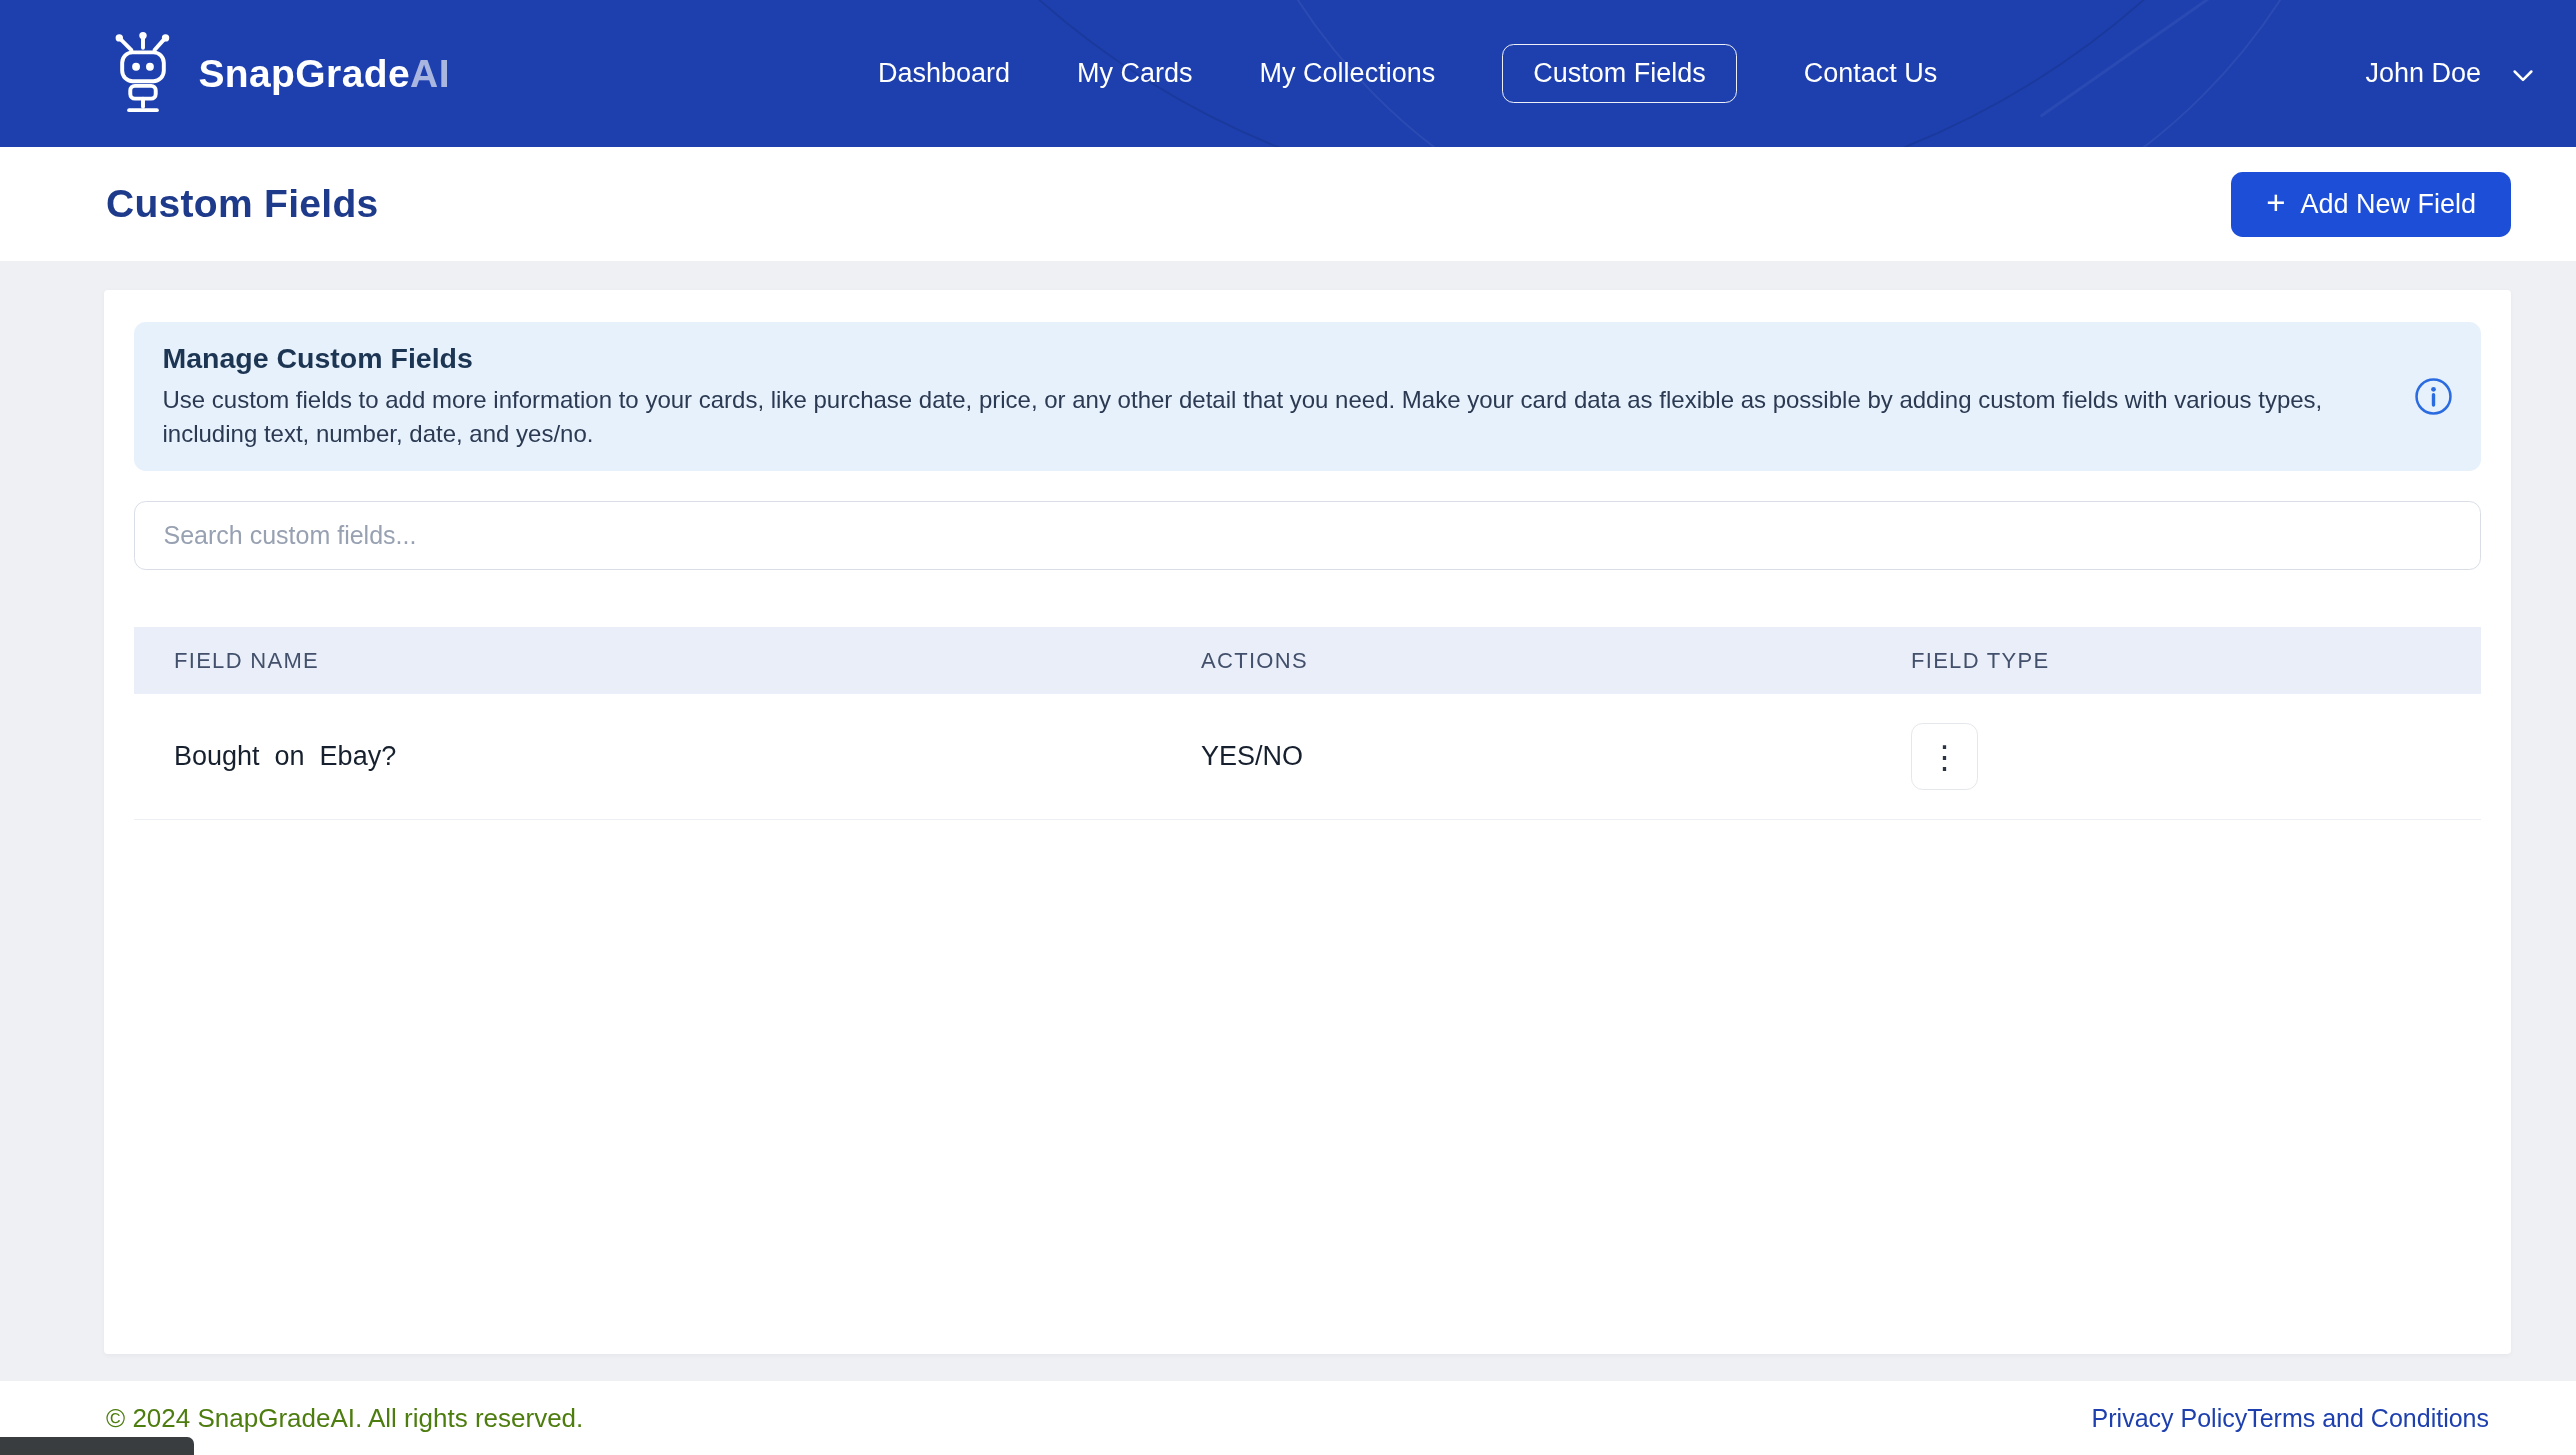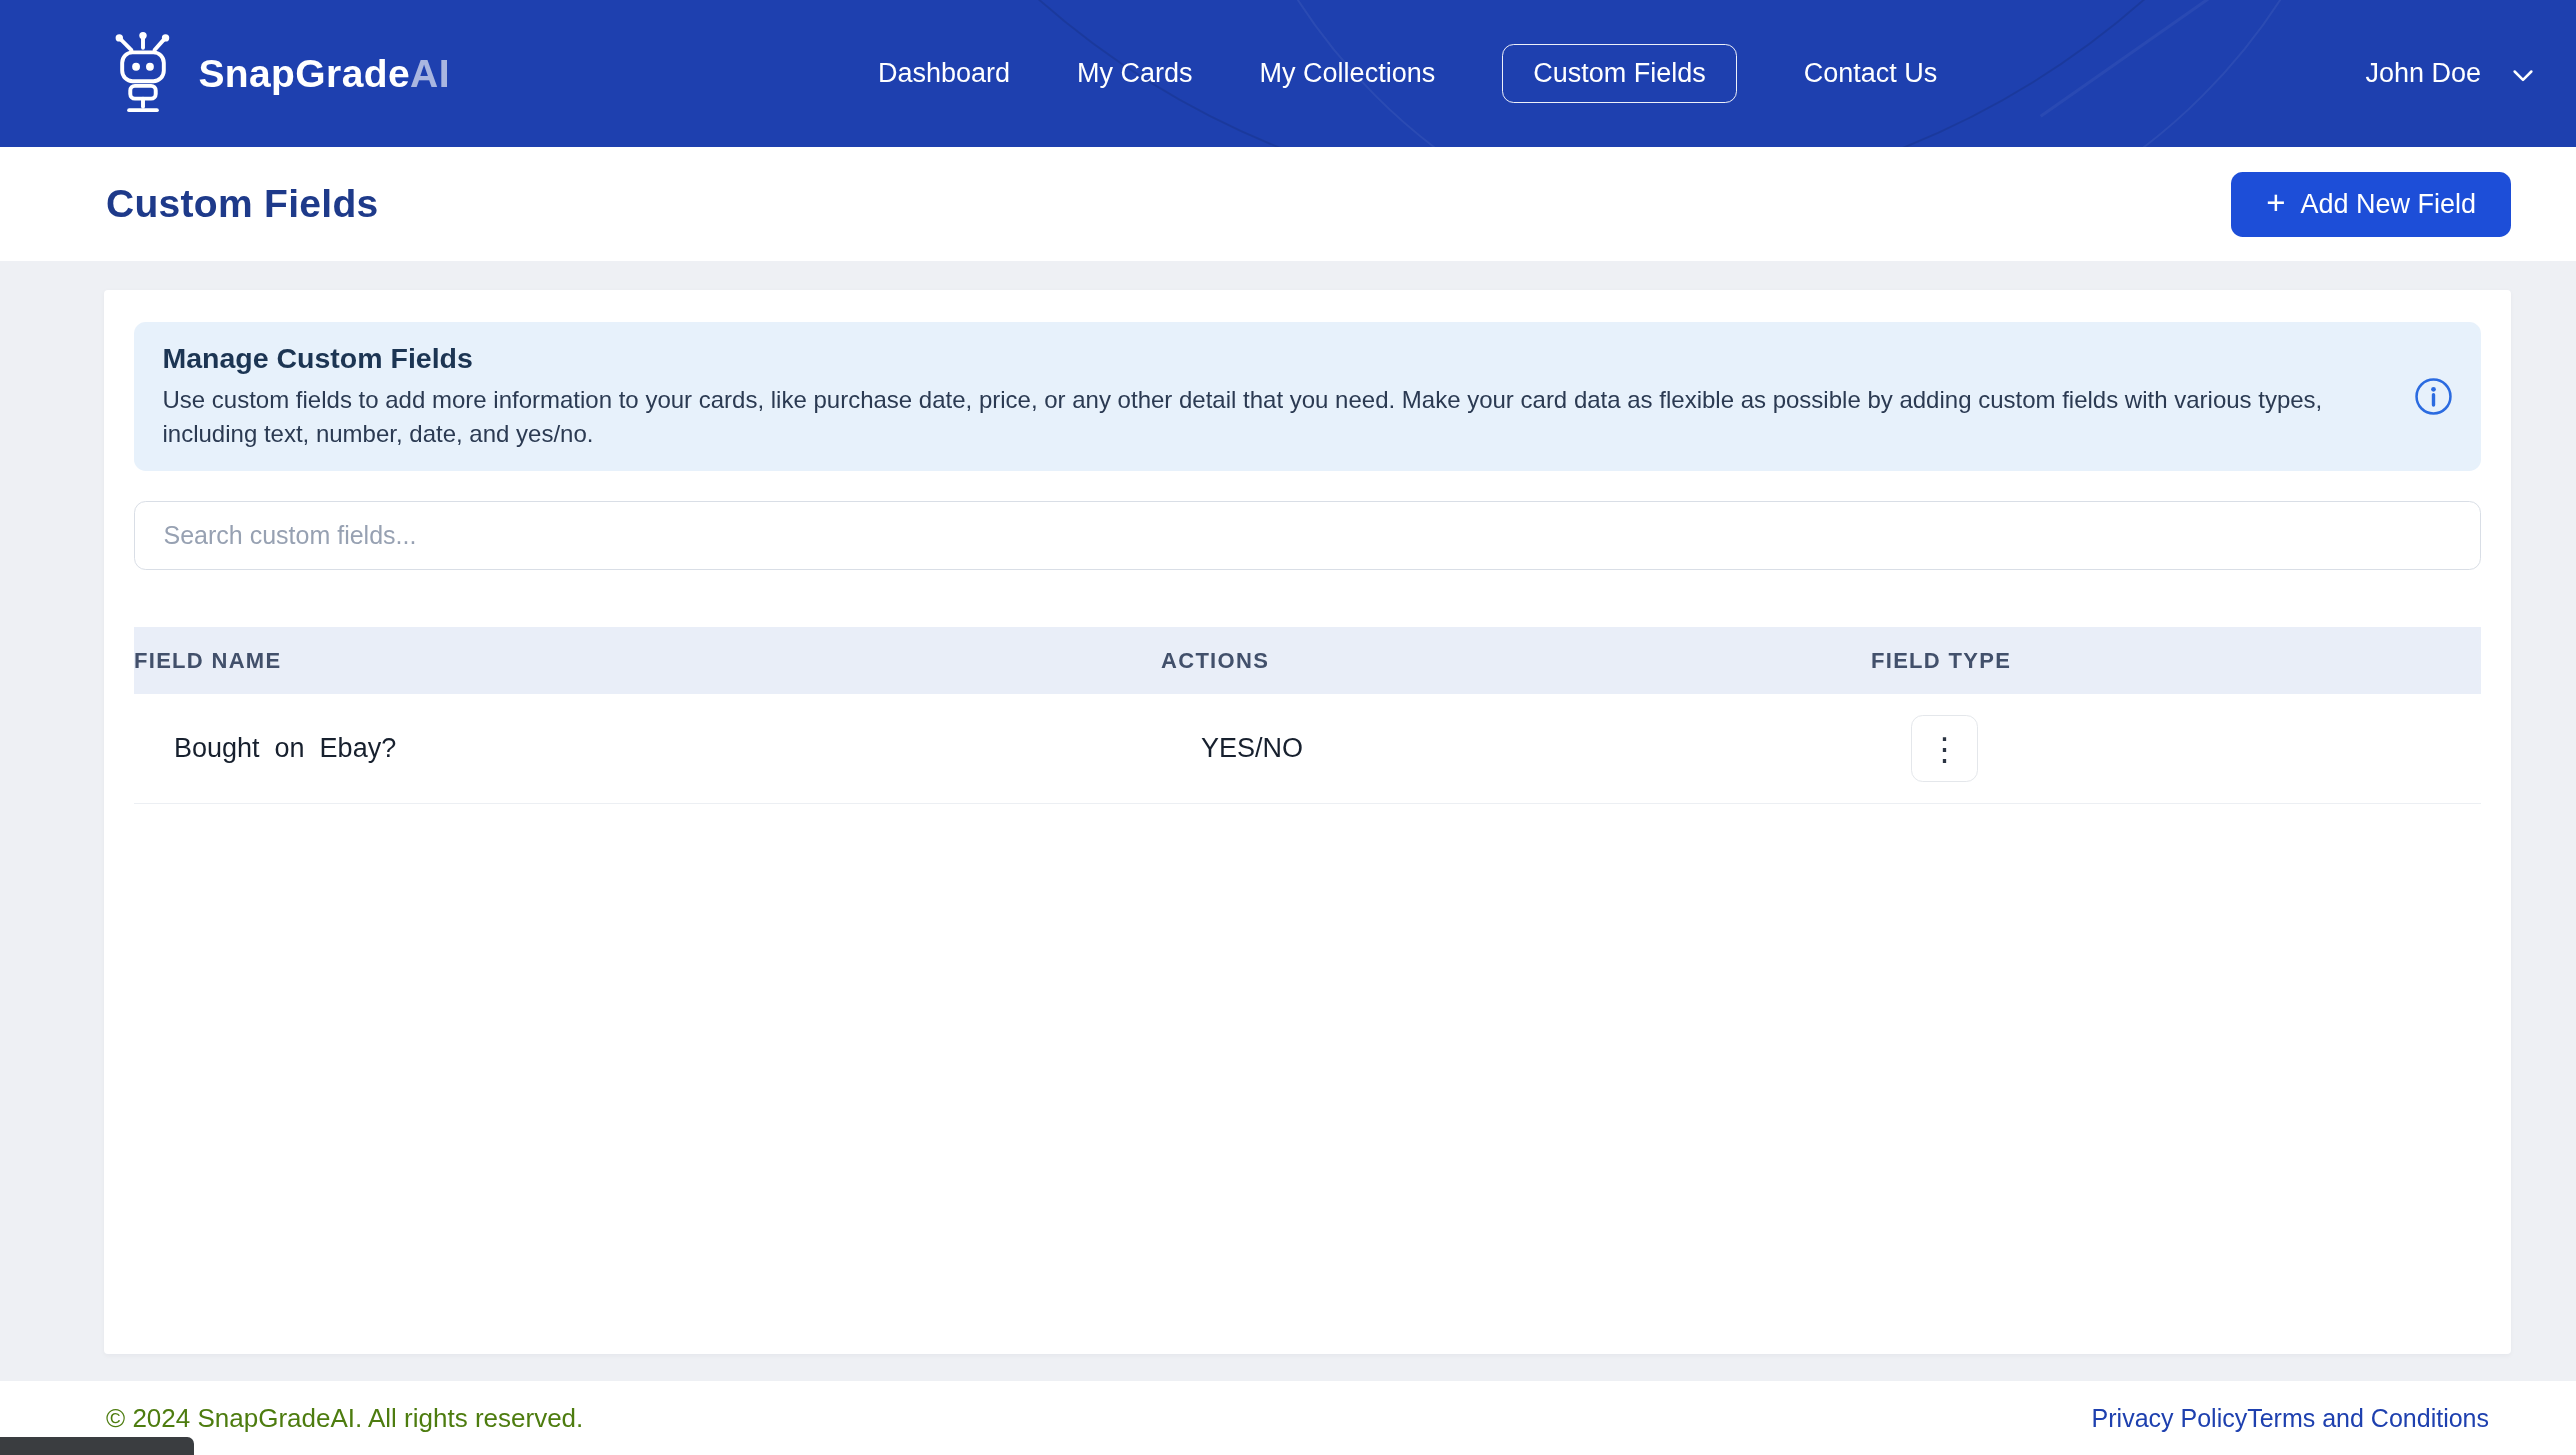--- a/index.html
+++ b/index.html
@@ -94,24 +94,24 @@
     border: 1.7px solid #d9dee6; border-radius: 11.7px;
     font-family: inherit; font-size: 25px; color: #333;
     background: #fff; outline: none;
   }
   .search-input::placeholder { color: #97a1b2; }
 
   .table { margin-top: 57px; }
   .grid-row { display: grid; grid-template-columns: 1027px 710px 1fr; align-items: center; }
   .thead { background: #e9eef8; height: 67px; }
   .th {
-    font-size: 22px; font-weight: 700; letter-spacing: 1.3px;
-    color: #42506b; 
-  }
-  .trow { height: 110px; border-bottom: 1.7px solid #eceff3; }
+    font-size: 22px; font-weight: 400; letter-spacing: 1.3px;
+    color: #42506b; padding-left: 40px;
+  }
+  .trow { height: 126px; border-bottom: 1.7px solid #eceff3; }
   .td { font-size: 27px; color: #17202e; padding-left: 40px; white-space: pre-wrap; }
   .td-actions { padding-left: 40px; }
   .kebab-btn {
     width: 67px; height: 67px;
     border: 1.7px solid #e4e7eb; border-radius: 11.7px; background: #fff;
     display: flex; align-items: center; justify-content: center;
     font-size: 32px; color: #2b3443; cursor: pointer; font-family: inherit;
   }
 
   

